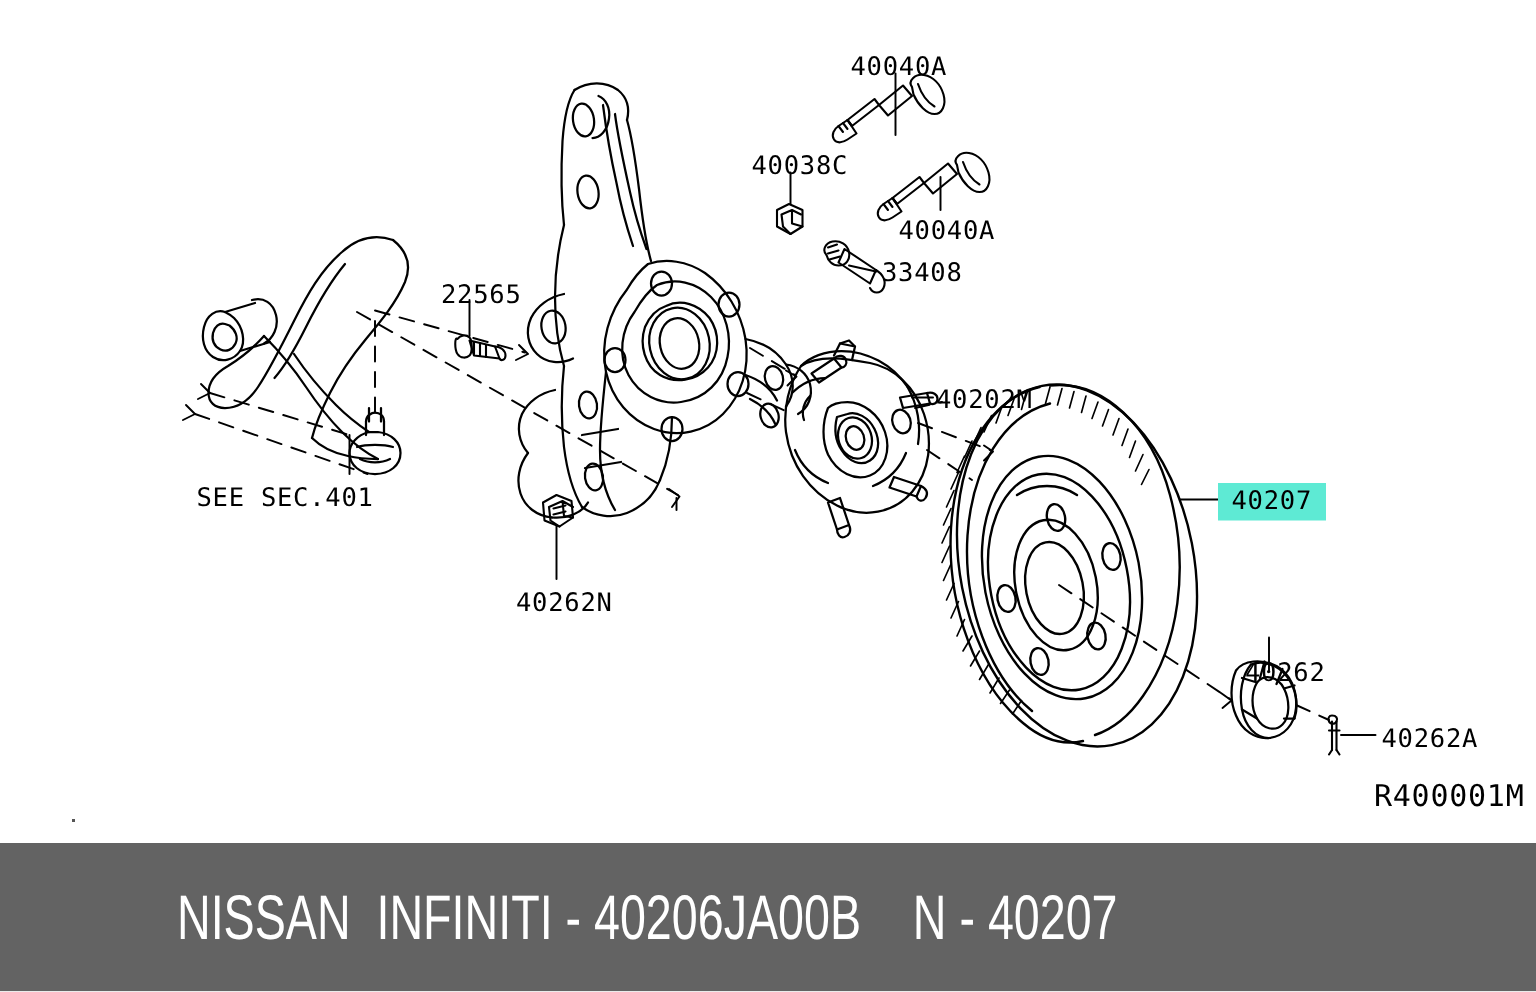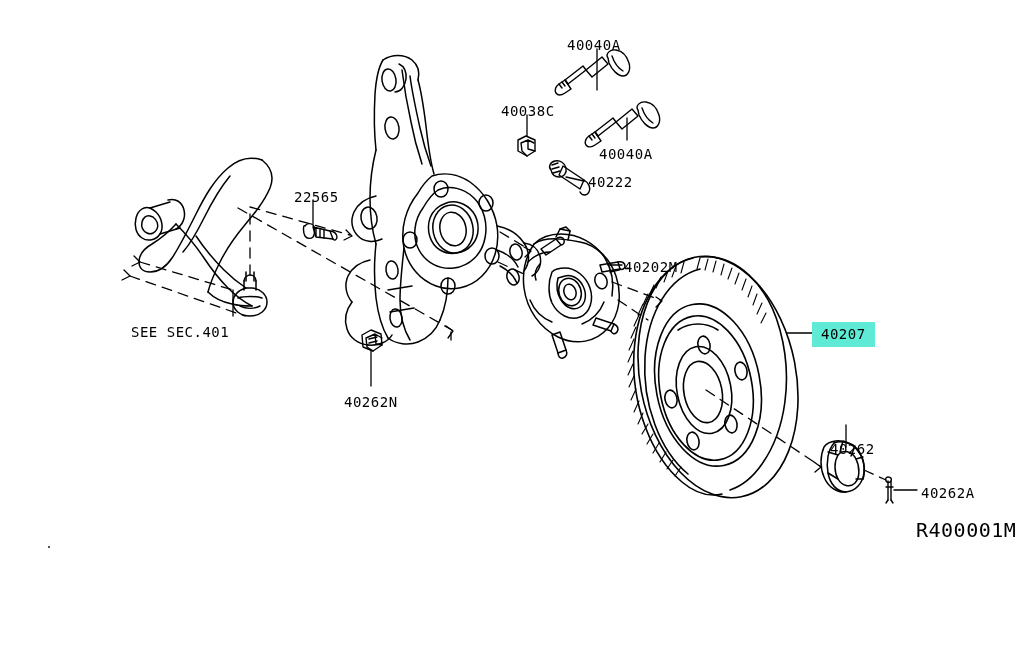--- a/index.html
+++ b/index.html
@@ -26,21 +26,21 @@
     background: #ffffff;
   }
   #diagram-svg {
     position: absolute;
     left: 0; top: 0;
   }
   
   .label {
     position: absolute;
     font-family: "DejaVu Sans Mono", monospace;
-    font-size: 14px;
+    font-size: 17px;
     letter-spacing: 0.5px;
     color: #000000;
     white-space: pre;
     line-height: 18px;
     font-weight: 400;
   }
   .label.two-line {
     line-height: 17px;
   }
   .label.highlight {
@@ -398,31 +398,34 @@
     <div class="label" style="left:294px; top:188px;">22565</div>
 
     <div class="label" style="left:344px; top:393px;">40262N</div>
 
     <div class="label" style="left:501px; top:102px;">40038C</div>
 
     <div class="label" style="left:567px; top:36px;">40040A</div>
 
     <div class="label" style="left:599px; top:145px;">40040A</div>
 
-    <div class="label" style="left:588px; top:173px;">40222</div>
+    <div class="label" style="left:588px; top:173px;">33408</div>
 
     <div class="label" style="left:624px; top:258px;">40202M</div>
 
     <div class="label" style="left:830px; top:392px;margin-top:48px;">40262</div>
 
     <div class="label" style="left:921px; top:484px;">40262A</div>
 
 
     <div class="label highlight" style="left:812px; top:322px;">40207</div>
 
     <div class="label diagram-id" style="left:916px; top:521px;">R400001M</div>
 
     <div class="artifact-dot" style="left:48px; top:546px;"></div>
 
   </div>
 
+  <div id="footer-bar">
+    <div id="footer-text">NISSAN  INFINITI - 40206JA00B    N - 40207</div>
+  </div>
 
 </div>
 
 </body></html>

